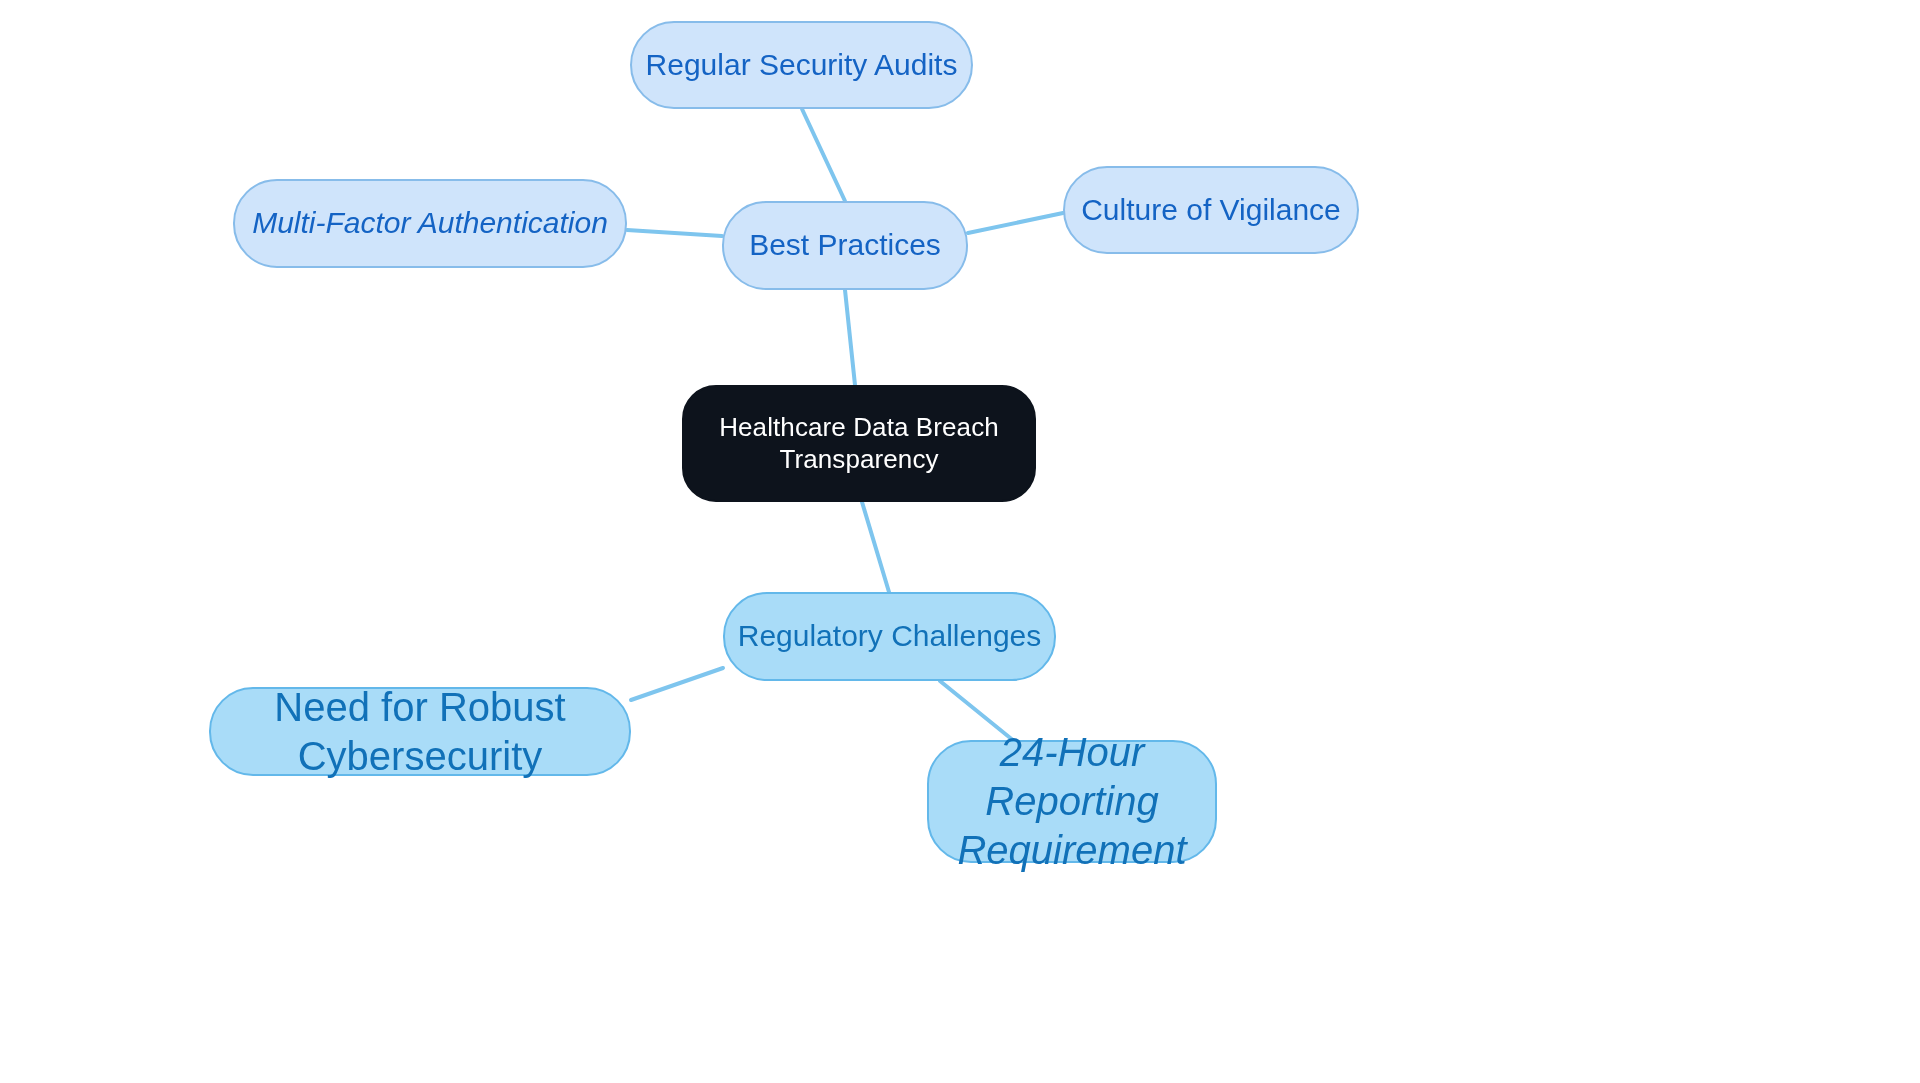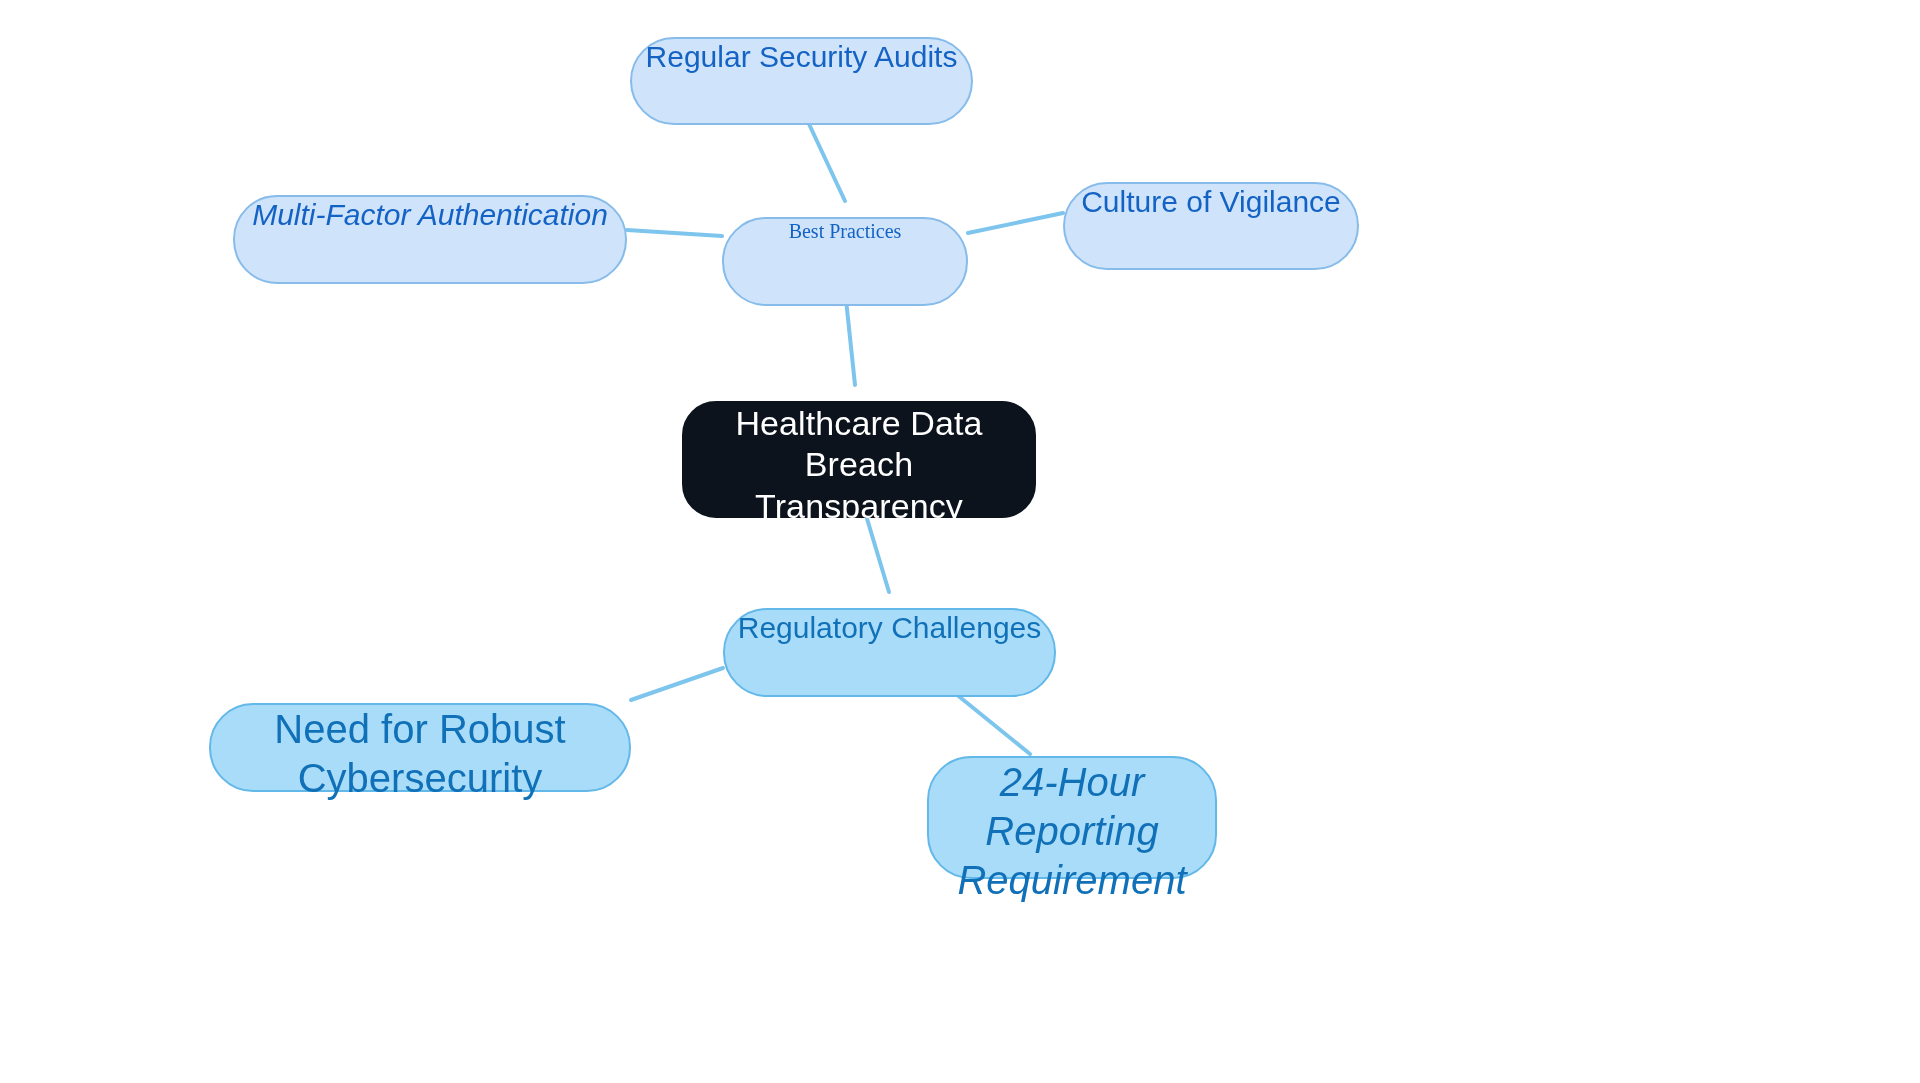--- a/index.html
+++ b/index.html
@@ -24,43 +24,42 @@
     left: 0;
     top: 0;
     width: 1920px;
     height: 1083px;
     pointer-events: none;
   }
   .node {
     position: absolute;
     box-sizing: border-box;
     display: flex;
+    align-items: center;
     justify-content: center;
     text-align: center;
     line-height: 1.22;
     white-space: pre-line;
     border-style: solid;
     border-width: 2px;
-    margin-top: 16px;
   }
   .node-root {
     background: #0d131c;
     border-color: #0d131c;
     color: #ffffff;
     border-radius: 34px;
-    font-size: 34px;
+    font-size: 26px;
     letter-spacing: 0.1px;
   }
   .node-branch {
     background: #cfe4fb;
     border-color: #87bcea;
     color: #1463c4;
     border-radius: 44px;
-    font-size: 20px;
-    font-family: Liberation Serif, serif;
+    font-size: 30px;
   }
   .node-leaf-upper {
     background: #cfe4fb;
     border-color: #87bcea;
     color: #1463c4;
     border-radius: 44px;
     font-size: 30px;
   }
   .node-branch-lower {
     background: #a9dcf8;

